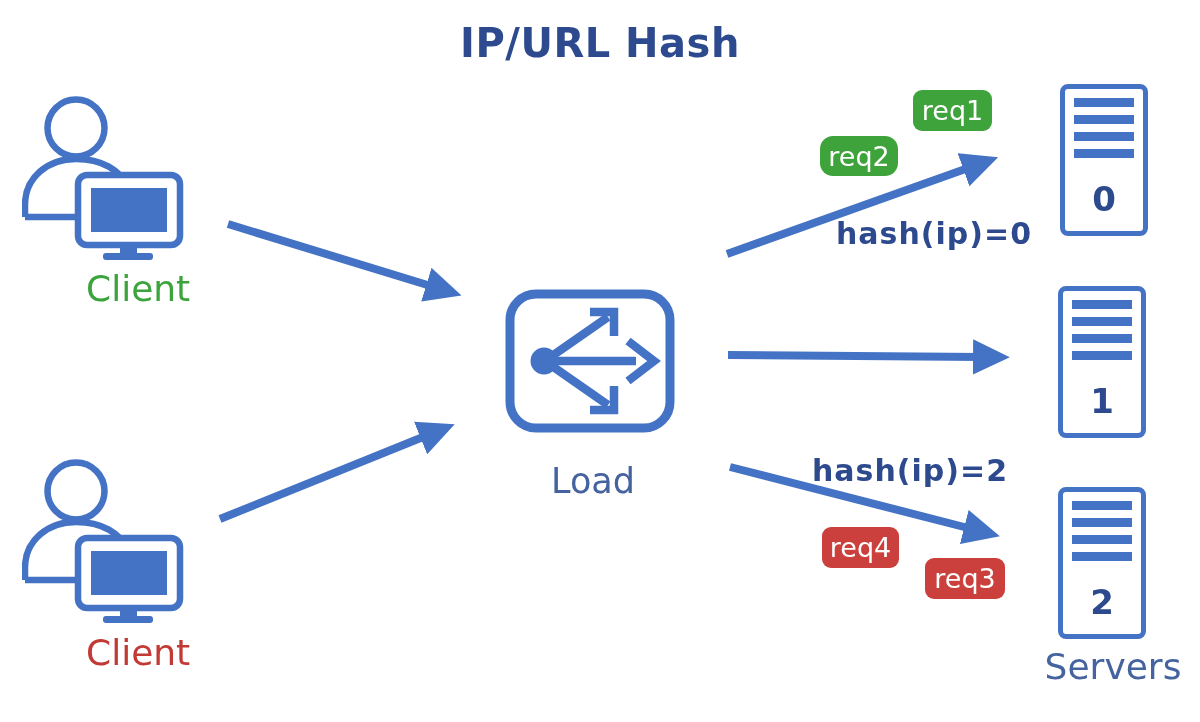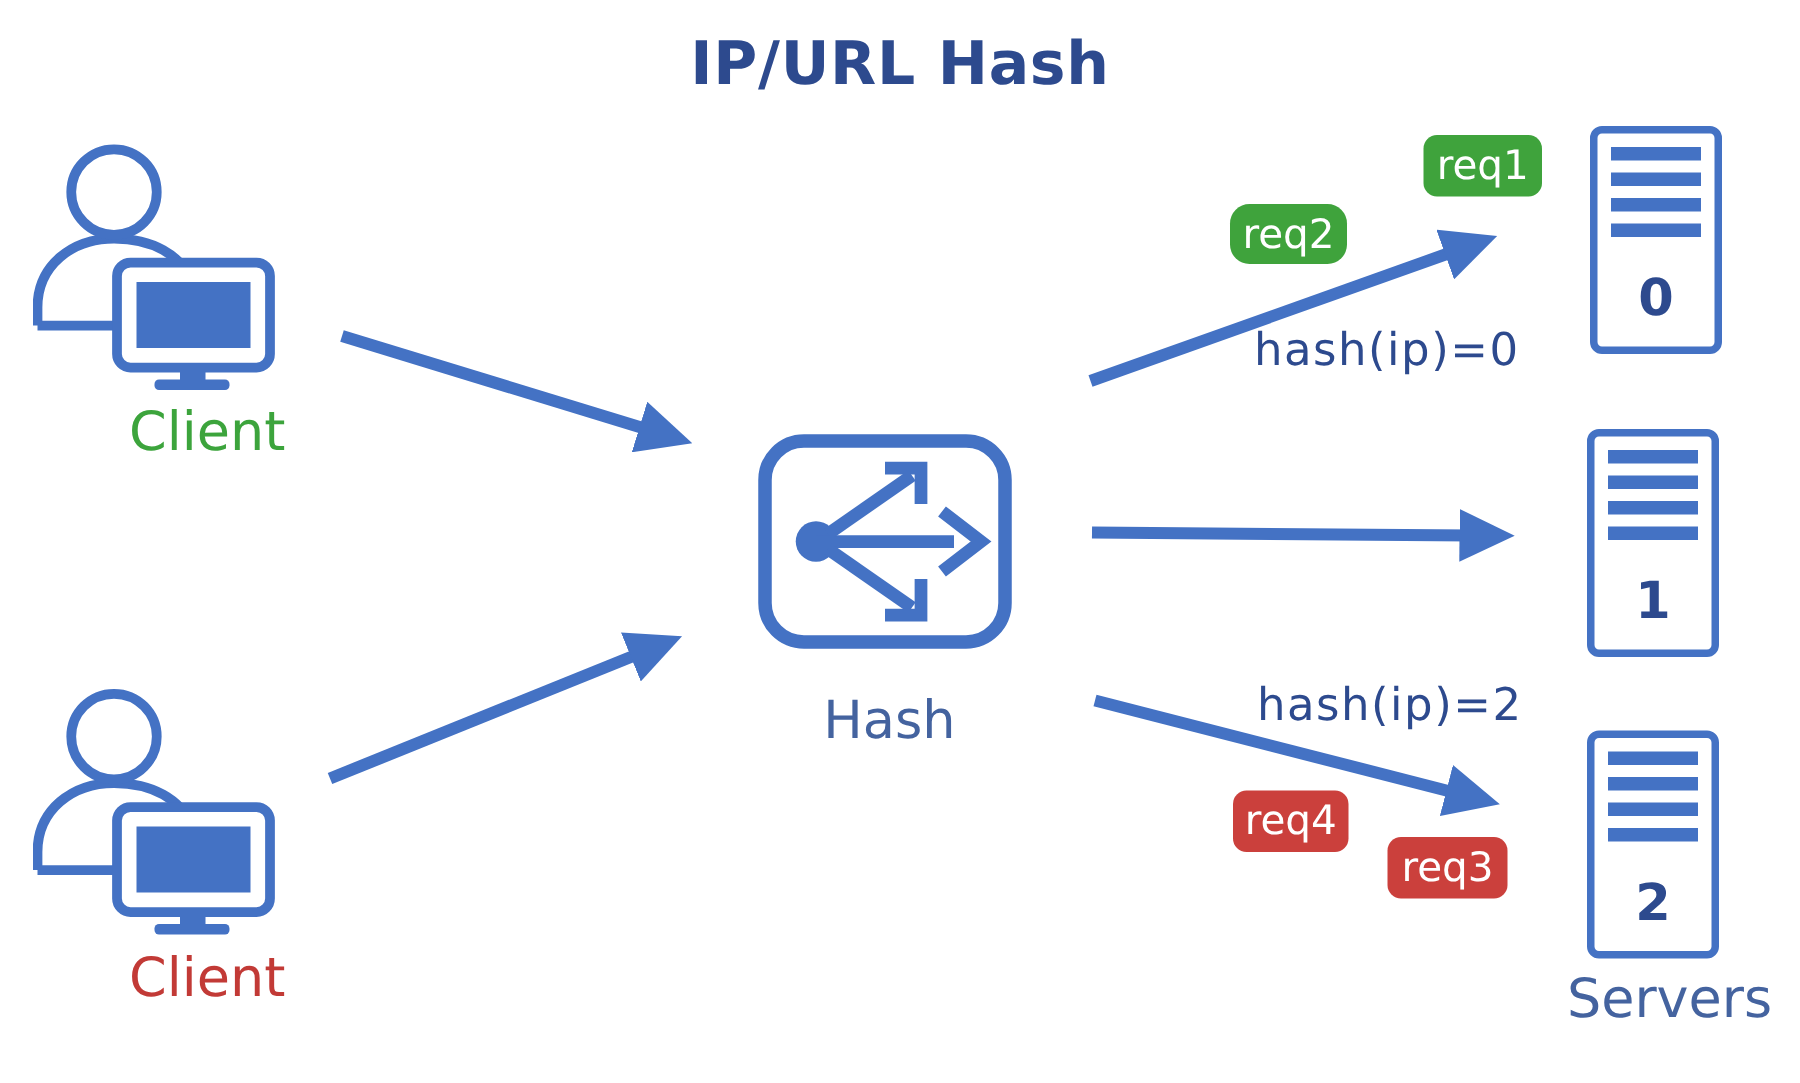--- a/index.html
+++ b/index.html
@@ -32,21 +32,21 @@
   .servers-label{
     left:1023px;top:646px;width:180px;text-align:center;
     font-size:36px;color:#44639F;
   }
   .badge{
     display:flex;align-items:center;justify-content:center;
     color:#fff;font-size:27px;border-radius:9px;
   }
   .badge.green{background:#3FA33C;}
   .badge.red{background:#CB403C;}
-  .hash-label{font-size:30px;font-weight:normal;color:#2D4A8E;letter-spacing:1px;}
+  .hash-label{font-size:30px;font-weight:bold;color:#2D4A8E;letter-spacing:1px;}
   svg{display:block;}
 </style>
 </head>
 <body>
 
 <div class="canvas">
 
   <div class="abs title">IP/URL Hash</div>
 
   <svg class="abs" style="left:0;top:0;" width="1200" height="722" viewBox="0 0 1200 722">
@@ -88,30 +88,30 @@
     <rect x="8" y="8" width="160" height="134" rx="26" fill="#ffffff" stroke="#4472C4" stroke-width="9"></rect>
     <circle cx="42" cy="75" r="13.5" fill="#4472C4"></circle>
     <line x1="42" y1="75" x2="134" y2="75" stroke="#4472C4" stroke-width="8.5"></line>
     <path d="M126,55 L152,75 L126,95" fill="none" stroke="#4472C4" stroke-width="8.5"></path>
     <line x1="50" y1="70" x2="106" y2="31" stroke="#4472C4" stroke-width="8.5"></line>
     <path d="M88,26 L112,26 L112,50" fill="none" stroke="#4472C4" stroke-width="8.5"></path>
     <line x1="50" y1="80" x2="106" y2="119" stroke="#4472C4" stroke-width="8.5"></line>
     <path d="M88,124 L112,124 L112,100" fill="none" stroke="#4472C4" stroke-width="8.5"></path>
   </svg>
   <div class="abs lb-label">
-    <div>Hash</div>
+    <div>Load</div>
   </div>
 
-  <div class="abs badge green" style="left:949px;top:90px;width:79px;height:41px;">req1</div>
+  <div class="abs badge green" style="left:913px;top:90px;width:79px;height:41px;">req1</div>
   <div class="abs badge green" style="left:820px;top:136px;width:78px;height:40px;border-radius:13px;">req2</div>
   <div class="abs badge red" style="left:905px;top:558px;width:80px;height:41px;margin-left:20px;">req3</div>
   <div class="abs badge red" style="left:822px;top:527px;width:77px;height:41px;">req4</div>
 
   <div class="abs hash-label" style="left:836px;top:216px;">hash(ip)=0</div>
-  <div class="abs hash-label" style="left:838px;top:453px;">hash(ip)=2</div>
+  <div class="abs hash-label" style="left:812px;top:453px;">hash(ip)=2</div>
 
   <div class="abs server" style="left:1060px;top:84px;">
     <div class="bars">
       <div class="bar"></div>
         <div class="bar"></div>
         <div class="bar"></div>
         <div class="bar"></div>
     </div>
     <div class="num">0</div>
   </div>

